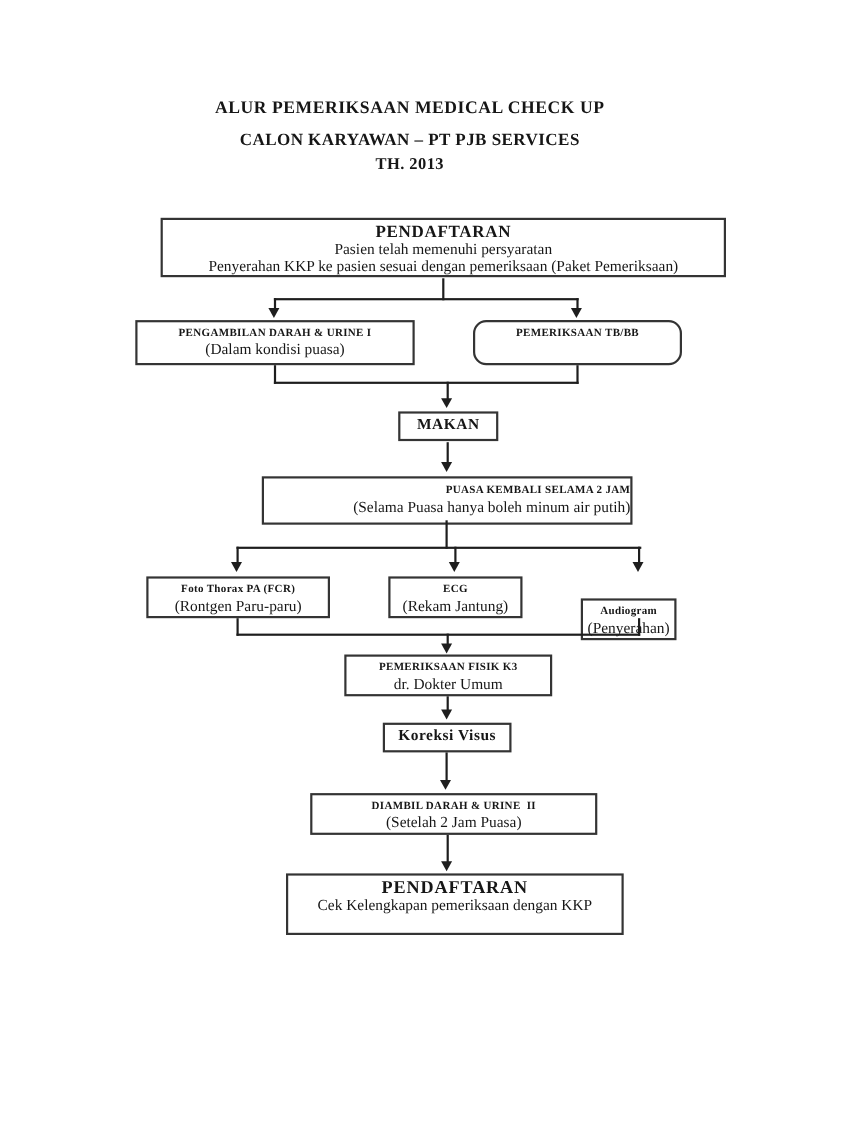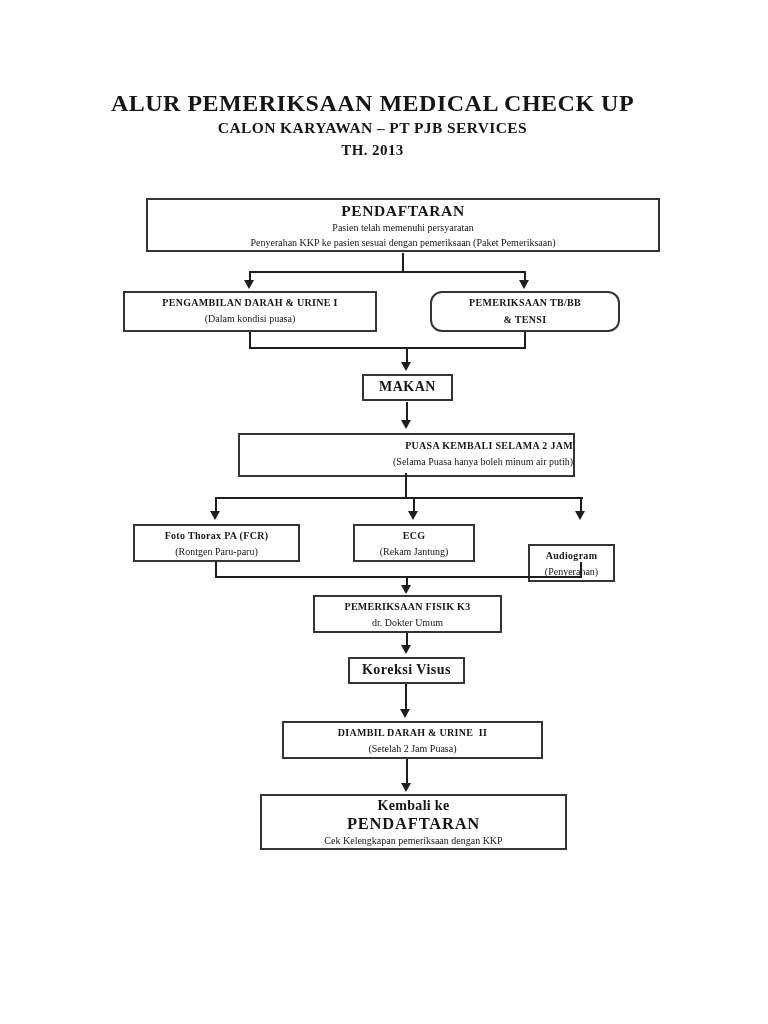--- a/index.html
+++ b/index.html
@@ -1,29 +1,29 @@
 <!DOCTYPE html>
 <html><head>
 <meta charset="utf-8">
 <style>
   html,body{margin:0;padding:0;background:#ffffff;}
   .page{position:relative;width:768px;height:1024px;background:#ffffff;overflow:hidden;
         font-family:"Liberation Serif","DejaVu Serif",serif;color:#161616;}
   .tline{position:absolute;left:0;width:745px;text-align:center;font-weight:bold;}
-  .title1{top:90px;font-size:24px;letter-spacing:0.5px;}
+  .title1{top:90px;font-size:16px;letter-spacing:0.5px;}
   .title2{top:119px;font-size:15.5px;letter-spacing:0.4px;}
   .title3{top:142px;font-size:15px;letter-spacing:0.4px;}
   .node{position:absolute;box-sizing:border-box;border:2px solid #343434;background:#ffffff;
         text-align:center;overflow:hidden;}
   .nt{font-weight:bold;font-size:10px;line-height:17px;letter-spacing:0.3px;}
   .nt.lg{font-size:15.5px;line-height:19px;letter-spacing:0.6px;}
   .nt.one{line-height:22px;font-size:14px;letter-spacing:0.5px;}
   .nt.kem1{font-size:14px;line-height:17px;}
   .nt.kem2{font-size:16.5px;line-height:19px;letter-spacing:0.8px;}
-  .ns{font-size:10px;line-height:15px;}
+  .ns{font-size:14px;line-height:15px;}
   .pre{white-space:pre-wrap;}
   .pt1{padding-top:1px;} .pt2{padding-top:2px;}
   .vline{position:absolute;width:2px;background:#1e1e1e;}
   .hline{position:absolute;height:2px;background:#1e1e1e;}
   .ah{position:absolute;width:0;height:0;border-left:5px solid transparent;
       border-right:5px solid transparent;border-top:9px solid #1e1e1e;}
 </style>
 </head>
 <body>
 
@@ -46,21 +46,20 @@
   <div class="vline" style="left:524px;top:271px;height:10px;"></div>
   <div class="ah" style="left:519px;top:280px;"></div>
 
   <div class="node pt1" style="left:123px;top:291px;width:254px;height:41px;">
     <div class="nt">PENGAMBILAN DARAH &amp; URINE I</div>
     <div class="ns">(Dalam kondisi puasa)</div>
   </div>
 
   <div class="node pt1" style="left:430px;top:291px;width:190px;height:41px;border-radius:12px;">
     <div class="nt">PEMERIKSAAN TB/BB</div>
-    <div class="nt">&amp; TENSI</div>
   </div>
 
   <div class="vline" style="left:249px;top:332px;height:17px;"></div>
   <div class="vline" style="left:524px;top:332px;height:17px;"></div>
   <div class="hline" style="left:249px;top:347px;width:277px;"></div>
   <div class="vline" style="left:406px;top:347px;height:16px;"></div>
   <div class="ah" style="left:401px;top:362px;"></div>
 
   <div class="node" style="left:362px;top:374px;width:91px;height:27px;">
     <div class="nt one">MAKAN</div>
@@ -121,18 +120,17 @@
 
   <div class="node pt1" style="left:282px;top:721px;width:261px;height:38px;">
     <div class="nt pre">DIAMBIL DARAH &amp; URINE  II</div>
     <div class="ns">(Setelah 2 Jam Puasa)</div>
   </div>
 
   <div class="vline" style="left:406px;top:759px;height:26px;"></div>
   <div class="ah" style="left:401px;top:783px;"></div>
 
   <div class="node pt1" style="left:260px;top:794px;width:307px;height:56px;">
-    <div class="nt kem1">Kembali ke</div>
     <div class="nt kem2">PENDAFTARAN</div>
     <div class="ns">Cek Kelengkapan pemeriksaan dengan KKP</div>
   </div>
 
 </div>
 
 </body></html>

